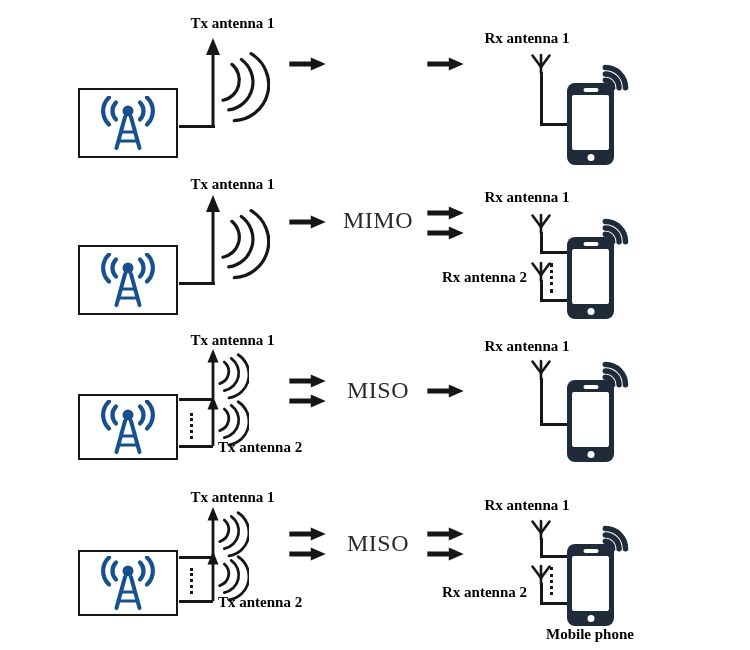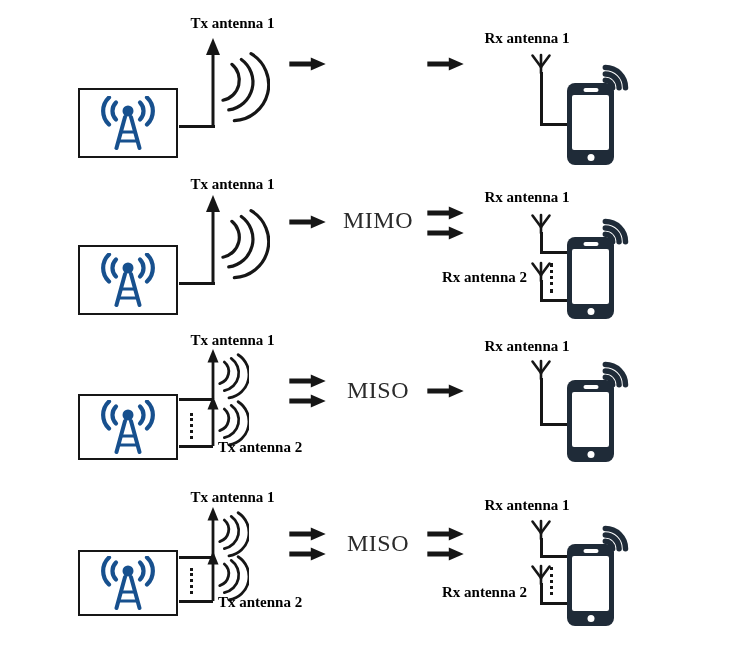--- a/index.html
+++ b/index.html
@@ -271,15 +271,16 @@
     <div class="dotv" style="left:550px;top:89px;height:28px;"></div>
     <div class="lbl right" style="left:415px;top:104px;width:112px;">Rx antenna 2</div>
     <svg class="ic c-phone" style="left:598px;top:34px;width:44px;height:44px;">
         <use href="#sym-wifi"></use>
       </svg>
     <div class="phone" style="left:567px;top:66px;">
       <div class="phone-screen"></div>
       <div class="phone-speaker"></div>
       <div class="phone-home"></div>
     </div>
+    <div class="lbl center" style="left:520px;top:146px;width:140px;">Mobile phone</div>
   </div>
 
 </div>
 
 </body></html>

